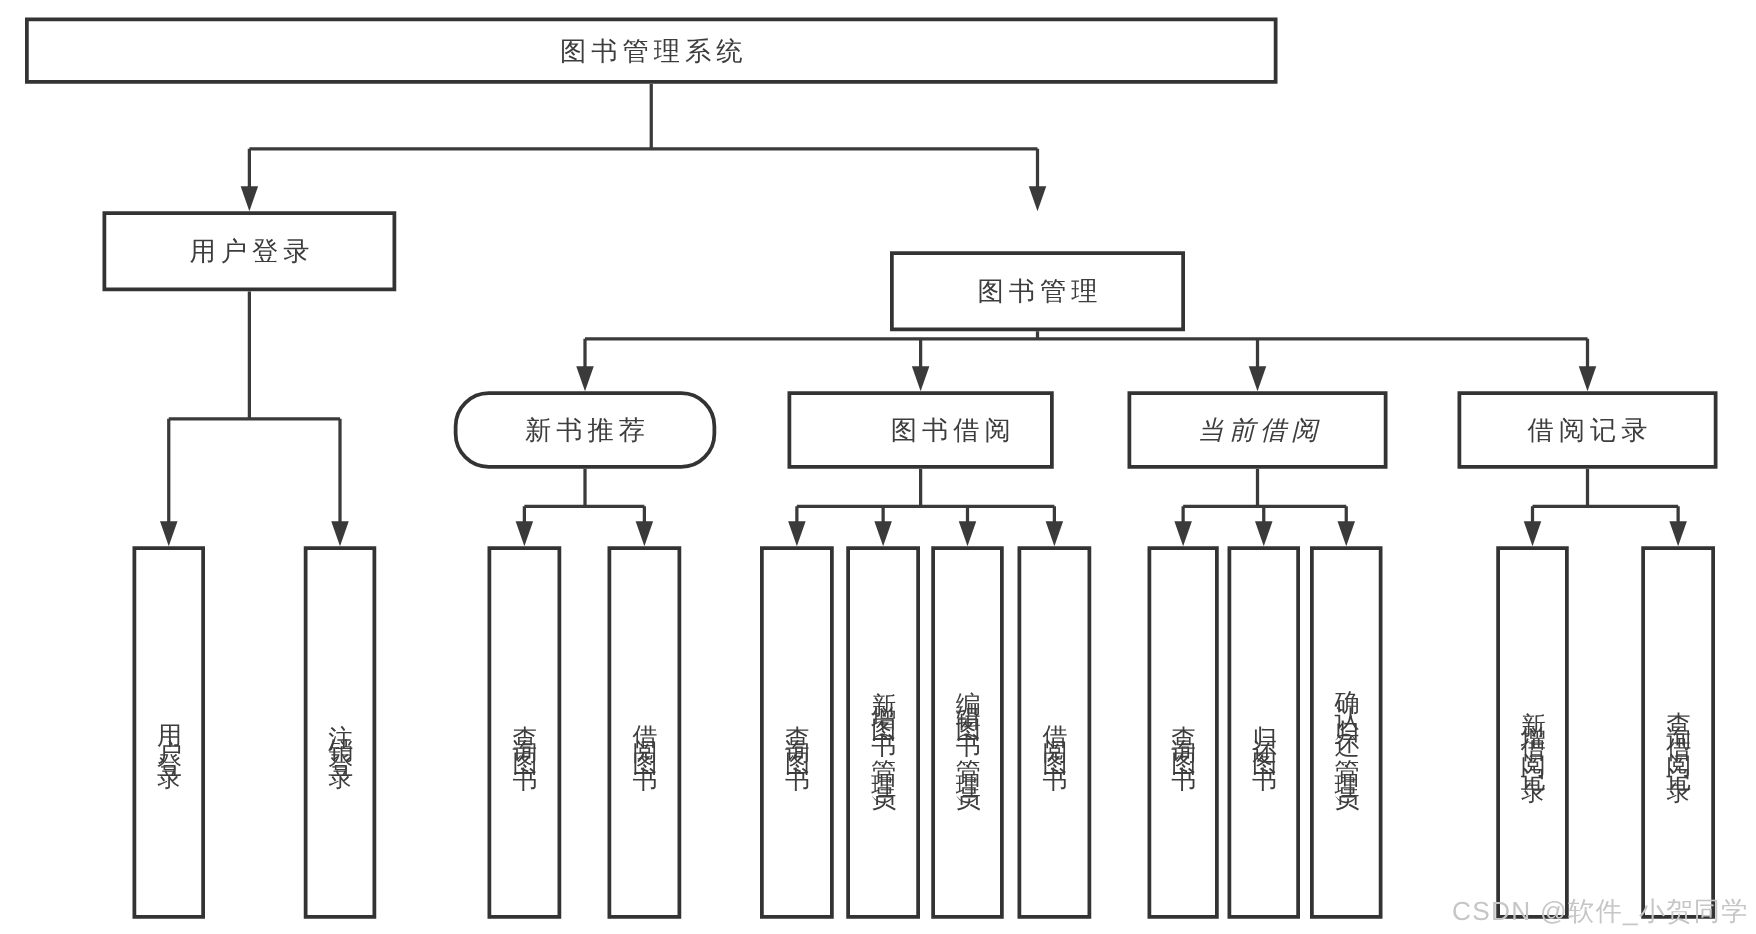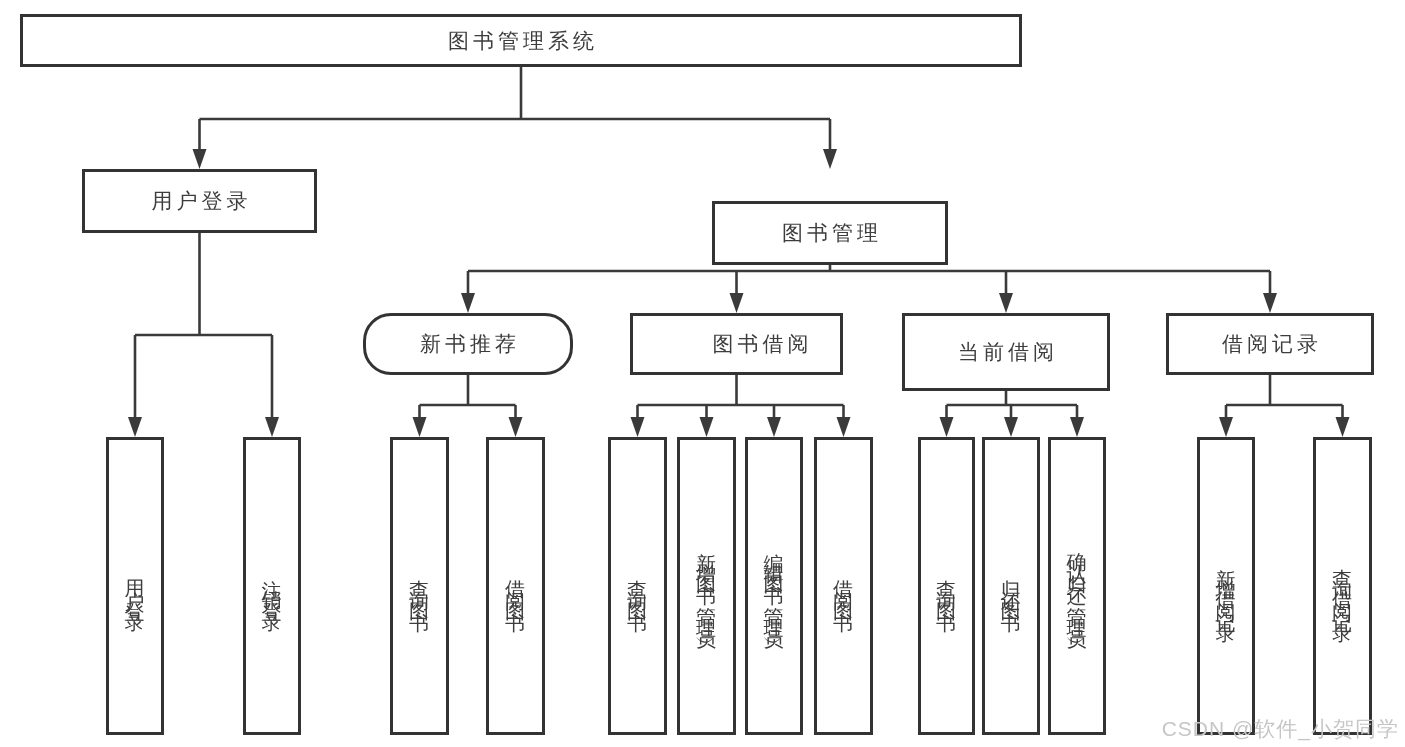--- a/index.html
+++ b/index.html
@@ -138,21 +138,21 @@
     </g>
   </svg>
 
   <div class="hbox" style="left:20px; top:14px; width:1002px; height:53px;">图书管理系统</div>
 
   <div class="hbox" style="left:82px; top:169px; width:235px; height:64px;">用户登录</div>
   <div class="hbox" style="left:712px; top:169px; width:236px; height:64px;margin-top:32px;">图书管理</div>
 
   <div class="hbox" style="left:363px; top:313px; width:210px; height:62px;border-radius:28px;">新书推荐</div>
   <div class="hbox" style="left:630px; top:313px; width:213px; height:62px;padding-left:48px;">图书借阅</div>
-  <div class="hbox" style="left:902px; top:313px; width:208px; height:78px;">当前借阅</div>
+  <div class="hbox" style="left:902px; top:313px; width:208px; height:62px;font-style:italic;">当前借阅</div>
   <div class="hbox" style="left:1166px; top:313px; width:208px; height:62px;">借阅记录</div>
 
   <div class="vbox" style="left:106px; top:437px; width:58px; height:298px;">用户登录</div>
   <div class="vbox" style="left:243px; top:437px; width:58px; height:298px;">注销登录</div>
 
   <div class="vbox" style="left:390px; top:437px; width:59px; height:298px;">查询图书</div>
   <div class="vbox" style="left:486px; top:437px; width:59px; height:298px;">借阅图书</div>
 
   <div class="vbox" style="left:608px; top:437px; width:59px; height:298px;">查询图书</div>
   <div class="vbox" style="left:677px; top:437px; width:59px; height:298px;">新增图书（管理员）</div>

